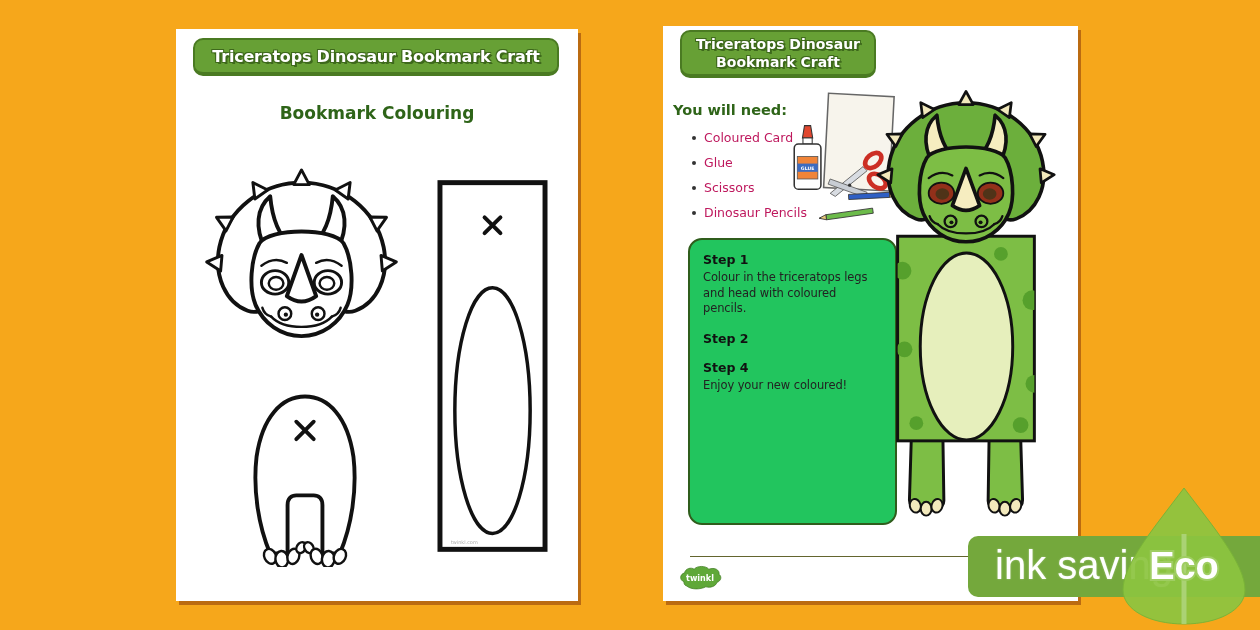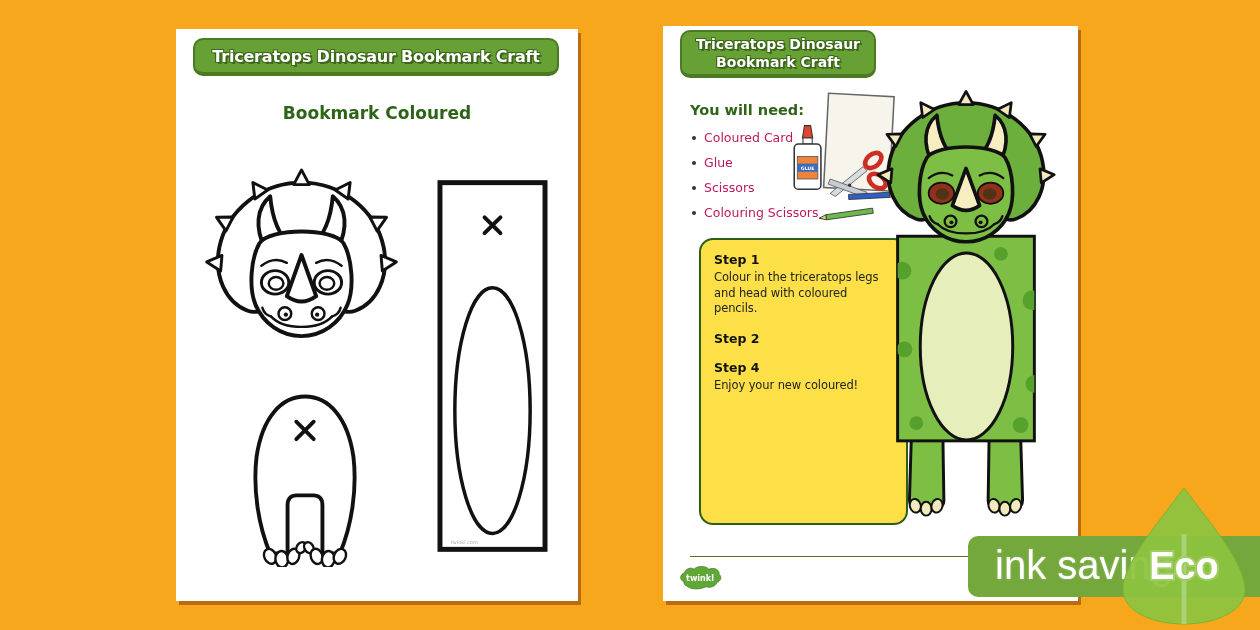--- a/index.html
+++ b/index.html
@@ -23,29 +23,29 @@
 
   .template-heading{position:absolute;left:0;top:74px;width:100%;text-align:center;
     color:#2E6418;font-weight:bold;font-size:17px;}
 
   
   .head-art{position:absolute;left:27px;top:138px;width:197px;height:176px;}
   .legs-art{position:absolute;left:61px;top:354px;width:136px;height:184px;}
   .bookmark-template{position:absolute;left:261px;top:150px;width:111px;height:374px;}
 
   
-  .ywn-heading{position:absolute;left:27px;top:76px;font-size:14.5px;font-weight:bold;color:#2E6418;}
+  .ywn-heading{position:absolute;left:10px;top:76px;font-size:14.5px;font-weight:bold;color:#2E6418;}
   .supplies-list{position:absolute;left:29px;top:104px;margin:0;padding:0;list-style:none;
     font-size:12.5px;color:#be185d;}
   .supplies-list li{position:relative;padding-left:12px;margin-bottom:10px;}
   .supplies-list li .bullet{position:absolute;left:0;top:6px;width:4px;height:4px;border-radius:50%;background:#333;}
   .supplies-art{position:absolute;left:122px;top:64px;width:118px;height:140px;}
 
-  .steps-box{position:absolute;left:36px;top:212px;width:209px;height:287px;box-sizing:border-box;
-    background:#fde047;border:2px solid #2F5D1C;border-radius:14px;padding:12px 13px;overflow:hidden;}
+  .steps-box{position:absolute;left:25px;top:212px;width:209px;height:287px;box-sizing:border-box;
+    background:#22c55e;border:2px solid #2F5D1C;border-radius:14px;padding:12px 13px;overflow:hidden;}
   .step{margin-bottom:14px;}
   .step:last-child{margin-bottom:15px;}
   .step-title{font-weight:bold;font-size:12.5px;color:#111;margin-bottom:3px;}
   .step-text{font-size:11.5px;color:#222;line-height:1.35;letter-spacing:-.1px;}
 
   .bookmark-colored{position:absolute;left:212px;top:62px;width:182px;height:446px;}
   .divider{position:absolute;left:27px;top:530px;width:376px;height:1px;background:#63652E;}
   .twinkl-logo{position:absolute;left:15px;top:538px;width:44px;height:28px;}
 
   
@@ -82,21 +82,21 @@
   .leg{fill:#7DBE45;stroke:#111;stroke-width:3;stroke-linejoin:round;}
   .toe-c{fill:#F2E9BC;stroke:#111;stroke-width:2;}
 </style>
 </head>
 <body>
 
 <div class="page" id="left-page">
   <div class="banner" id="left-banner">
     <span>Triceratops Dinosaur Bookmark Craft</span>
   </div>
-  <div class="template-heading">Bookmark Coloured</div>
+  <div class="template-heading">Bookmark Colouring</div>
 
   <svg class="head-art outline" viewBox="0 0 200 180">
     <g>
       <path class="frill" d="M100,16 C141,16 176,44 184,82 C190,112 177,139 155,147 C147,150 139,147 134,141 L66,141 C61,147 53,150 45,147 C23,139 10,112 16,82 C24,44 59,16 100,16 Z"></path>
       <path class="spike" transform="translate(100,13)" d="M0,-10 L8,5 L-8,5 Z"></path>
       <path class="spike" transform="translate(56,24) rotate(-35)" d="M0,-10 L8,5 L-8,5 Z"></path>
       <path class="spike" transform="translate(144,24) rotate(35)" d="M0,-10 L8,5 L-8,5 Z"></path>
       <path class="spike" transform="translate(22,56) rotate(-63)" d="M0,-10 L8,5 L-8,5 Z"></path>
       <path class="spike" transform="translate(178,56) rotate(63)" d="M0,-10 L8,5 L-8,5 Z"></path>
       <path class="spike" transform="translate(13,98) rotate(-85)" d="M0,-10 L8,5 L-8,5 Z"></path>
@@ -156,21 +156,21 @@
   <div class="banner" id="right-banner">
     <span>Triceratops Dinosaur Bookmark Craft</span>
   </div>
 
   <div class="ywn-heading">You will need:</div>
 
   <ul class="supplies-list">
     <li><span class="bullet"></span><span>Coloured Card</span></li>
     <li><span class="bullet"></span><span>Glue</span></li>
     <li><span class="bullet"></span><span>Scissors</span></li>
-    <li><span class="bullet"></span><span>Colouring Scissors</span></li>
+    <li><span class="bullet"></span><span>Dinosaur Pencils</span></li>
   </ul>
 
   <svg class="supplies-art" viewBox="0 0 115 135">
     <g transform="rotate(3 70 50)">
       <rect x="40" y="4" width="64" height="92" fill="#F7F4EC" stroke="#666" stroke-width="1.5"></rect>
     </g>
     <g>
       <path d="M19,34 L25,34 L27,46 L17,46 Z" fill="#E0472F" stroke="#333" stroke-width="1"></path>
       <rect x="17.5" y="46" width="9" height="6" fill="#fff" stroke="#333" stroke-width="1"></rect>
       <rect x="9" y="52" width="26" height="44" rx="4" fill="#fff" stroke="#333" stroke-width="1.5"></rect>

